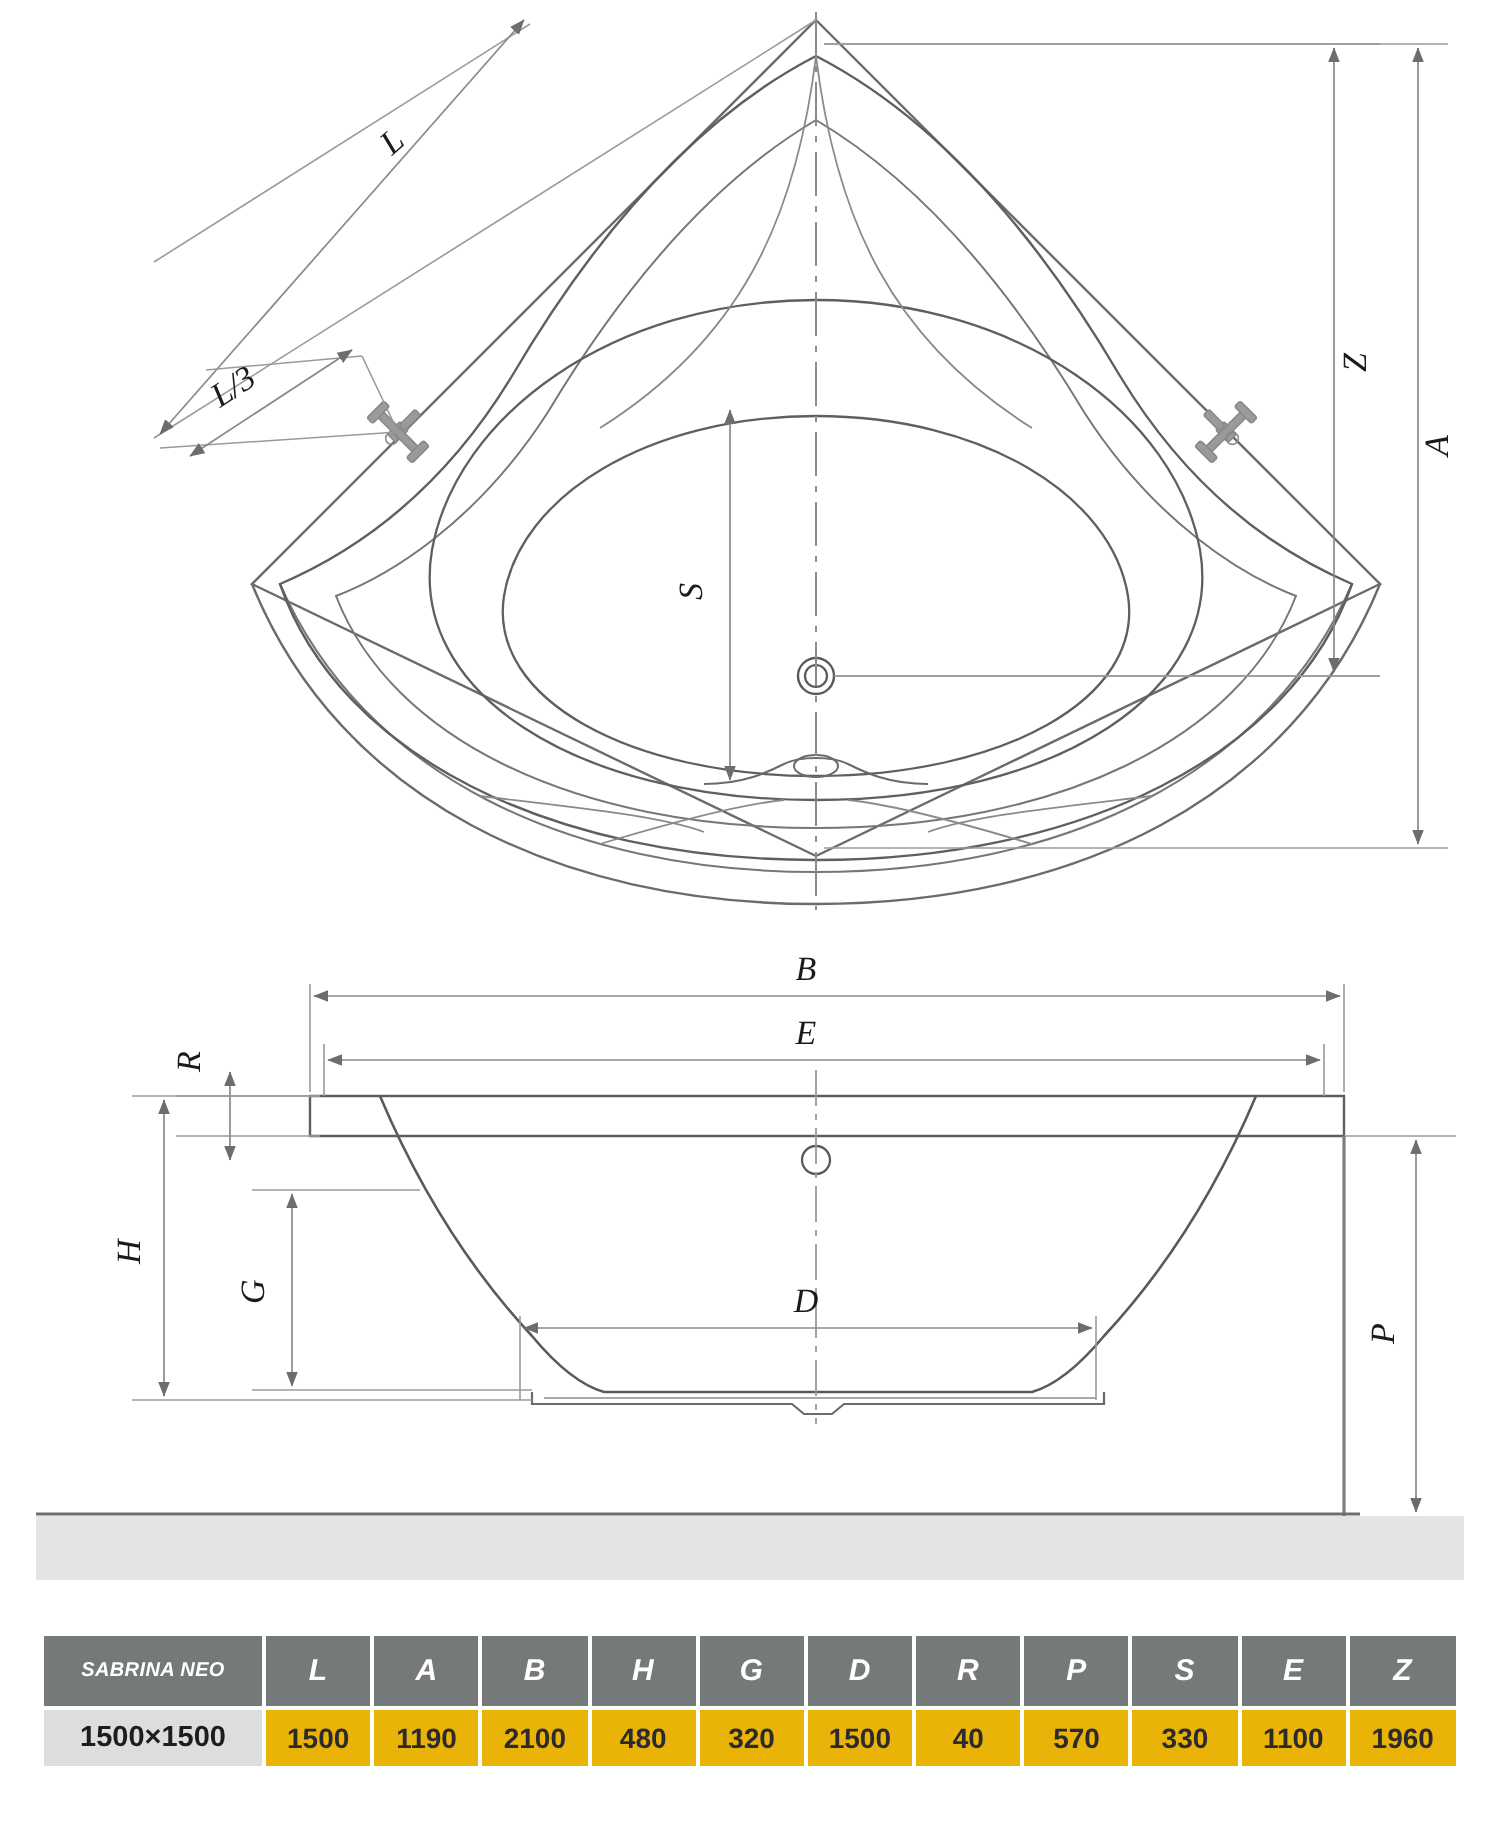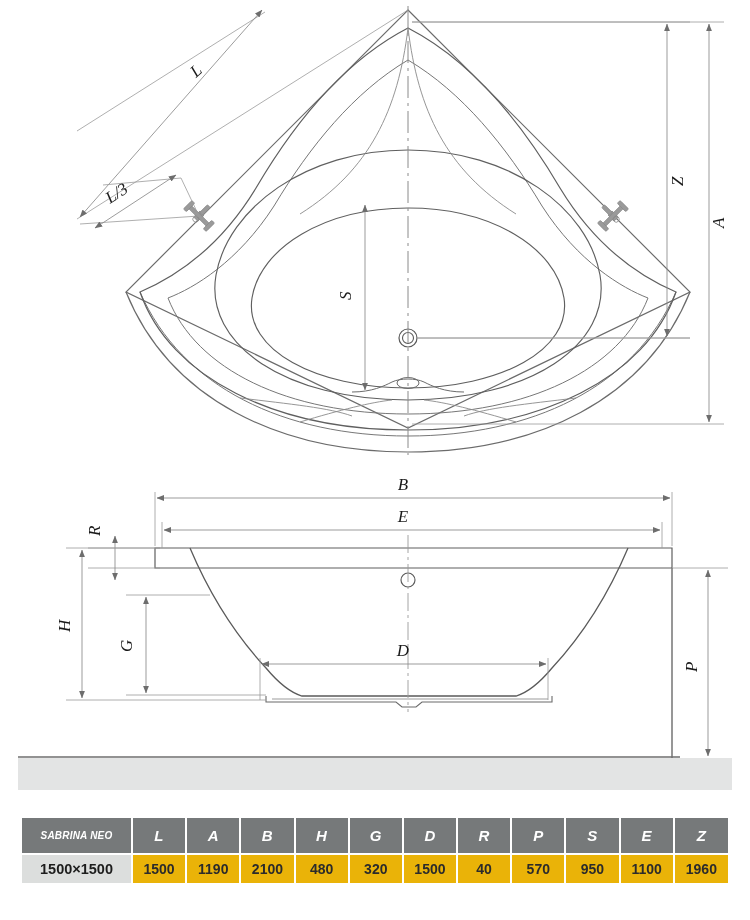--- a/index.html
+++ b/index.html
@@ -306,21 +306,21 @@
         <tr class="data row-b">
           <td class="name-col">1500×1500</td>
           <td>1500</td>
           <td>1190</td>
           <td>2100</td>
           <td>480</td>
           <td>320</td>
           <td>1500</td>
           <td>40</td>
           <td>570</td>
-          <td>950</td>
+          <td>330</td>
           <td>1100</td>
           <td>1960</td>
         </tr>
       </tbody>
     </table>
   </div>
 
 </div>
 
 </body></html>

